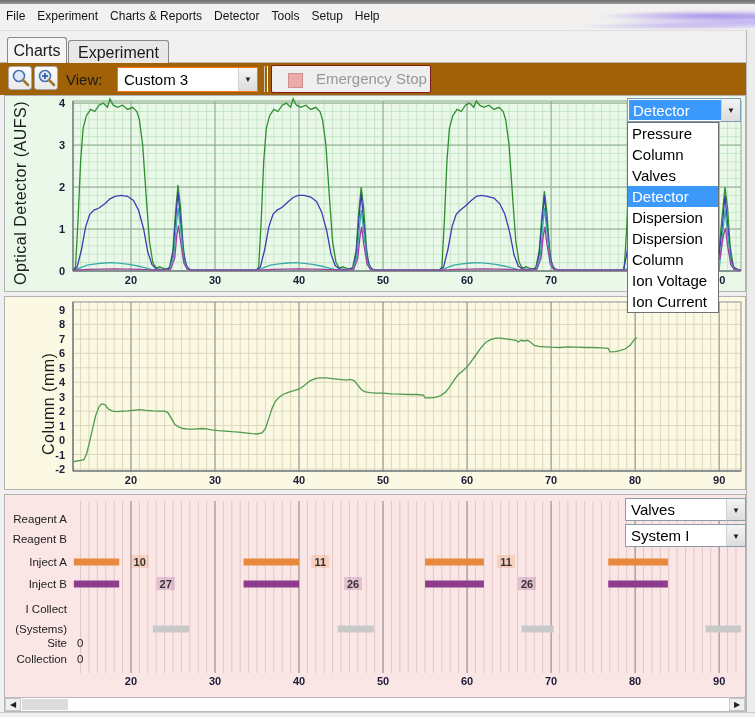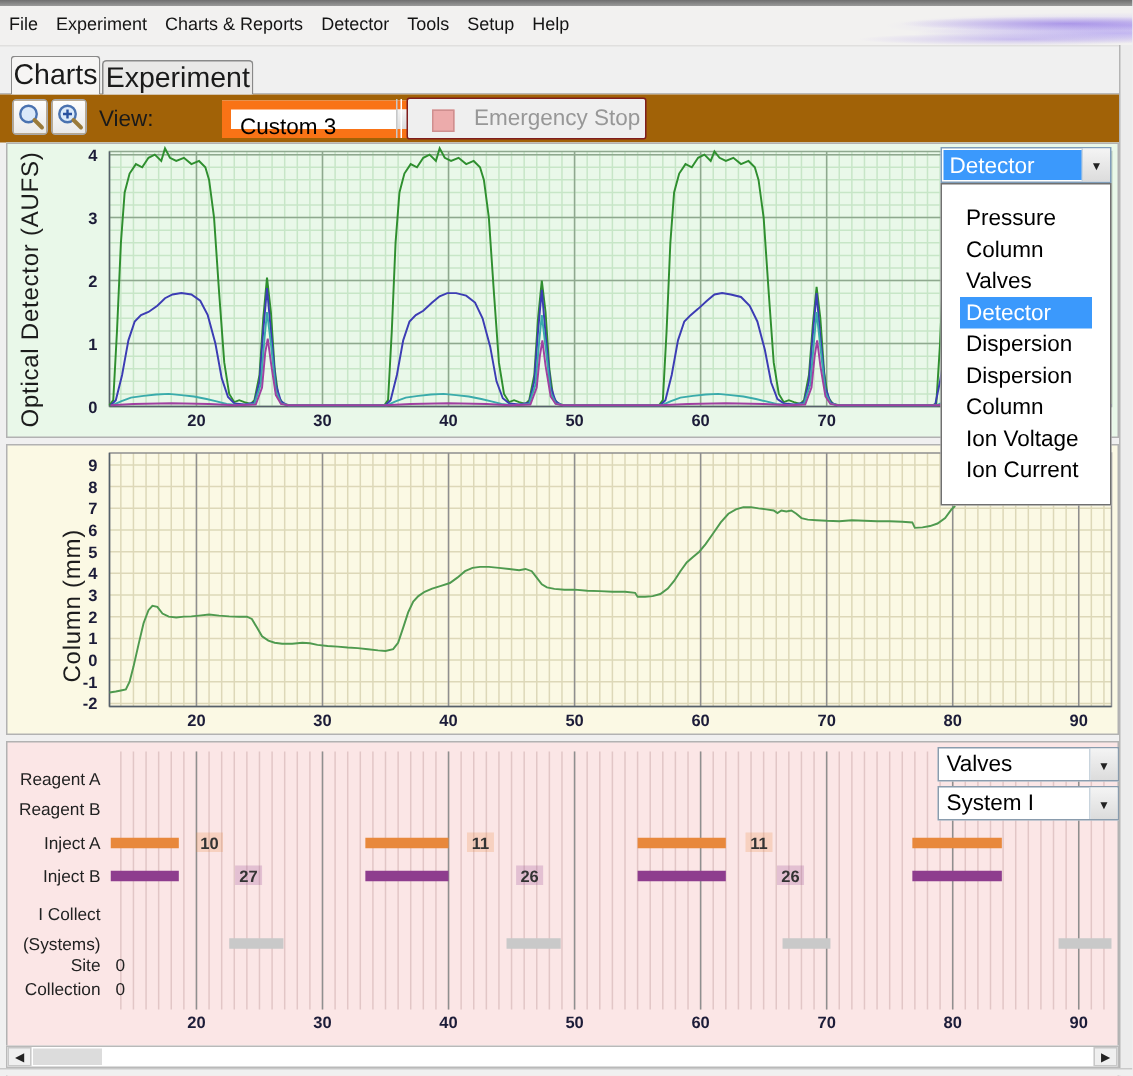--- a/index.html
+++ b/index.html
@@ -14,31 +14,31 @@
     background:
       radial-gradient(ellipse 160px 7px at 78% 30%, rgba(130,100,225,.55), transparent 70%),
       radial-gradient(ellipse 190px 9px at 95% 55%, rgba(160,140,240,.50), transparent 72%),
       radial-gradient(ellipse 150px 6px at 60% 70%, rgba(150,125,235,.40), transparent 70%),
       radial-gradient(ellipse 220px 12px at 100% 35%, rgba(175,155,245,.45), transparent 75%);}
   .menu-item{display:inline-block;padding:5px 6px 4px 6px;font-size:12px;color:#141414;cursor:default;}
 
   
   #tabrow{left:0;top:30px;width:755px;height:33px;}
   .tab{position:absolute;box-sizing:border-box;border:1px solid #898989;border-bottom:none;
-       border-radius:3px 3px 0 0;font-size:19px;color:#1a1a1a;text-align:center;}
+       border-radius:3px 3px 0 0;font-size:16px;color:#1a1a1a;text-align:center;}
   #tab-charts{left:7px;top:7px;width:60px;height:26px;background:#f6f5f4;line-height:26px;z-index:2;}
   #tab-experiment{left:68px;top:10px;width:101px;height:23px;background:#e9e8e7;line-height:23px;z-index:1;}
   #tab-underline{left:0;top:62px;width:746px;height:1px;background:#b9b8b7;}
 
   
   #toolbar{left:0;top:63px;width:746px;height:32px;background:#a16207;}
   .tool-btn{position:absolute;top:3px;width:24px;height:24px;background:linear-gradient(#fdfdfd,#e9e9e9);
     border:1px solid #a8a8a8;border-radius:3px;box-sizing:border-box;}
   #view-label{left:66px;top:8px;font-size:15px;color:#1a1a1a;}
-  #view-combo{left:117px;top:4px;width:141px;height:25px;background:#fff;border:6px solid #f97316;box-sizing:border-box;margin-left:31px;}
+  #view-combo{left:117px;top:4px;width:141px;height:25px;background:#fff;border:1px solid #f97316;box-sizing:border-box;}
   #view-combo .val{position:absolute;left:6px;top:3px;font-size:15px;color:#000;}
   .combo-arrow{position:absolute;right:0;top:0;bottom:0;width:18px;border-left:1px solid #c9d4dd;
     background:linear-gradient(#f4f4f4,#dcdcdc);text-align:center;font-size:8px;color:#222;line-height:23px;}
   #toolbar-sep{left:264px;top:3px;width:2px;height:26px;border-left:1px solid #c8c8c8;border-right:1px solid #ffffff;}
   #estop-btn{left:271px;top:2px;width:160px;height:28px;background:#efefef;border:1px solid #7f1d1d;
     border-radius:2px;box-sizing:border-box;}
   #estop-icon{position:absolute;left:16px;top:7px;width:13px;height:13px;background:#ecabab;border:1px solid #cf8f8f;}
   #estop-label{position:absolute;left:44px;top:4px;font-size:15px;color:#979797;}
 
   
@@ -48,22 +48,22 @@
   #panel3{left:4px;top:494px;width:742px;height:245px;background:#fbe6e6;}
   .ylabel{position:absolute;transform:rotate(-90deg);transform-origin:left top;
     font-size:16px;color:#1c1c1c;white-space:nowrap;letter-spacing:0.5px;}
   #ylabel1{left:12px;top:285px;}
   #ylabel2{left:40px;top:455px;}
   svg{position:absolute;left:0;top:0;}
 
   
   #det-combo{left:627px;top:98px;width:114px;height:24px;background:#fff;border:1px solid #7f9db9;box-sizing:border-box;z-index:20;}
   #det-combo .sel{position:absolute;left:1px;top:1px;right:18px;bottom:1px;color:#fff;font-size:15px;padding:2px 0 0 4px;}
-  #det-list{left:627px;top:122px;width:114px;box-sizing:border-box;background:#fff;border:1px solid #707070;
-    z-index:20;margin:0;padding:12px;list-style:none;}
+  #det-list{left:627px;top:122px;width:92px;box-sizing:border-box;background:#fff;border:1px solid #707070;
+    z-index:20;margin:0;padding:0;list-style:none;}
   #det-list li{height:21px;line-height:21px;font-size:15px;color:#000;padding-left:4px;cursor:default;}
 
   
   .mini-combo{width:121px;height:23px;background:#fff;border:1px solid #8a9cad;box-sizing:border-box;z-index:15;}
   .mini-combo .val{position:absolute;left:5px;top:2px;font-size:15px;color:#000;}
   #valves-combo{left:625px;top:498px;}
   #system-combo{left:625px;top:524px;}
 
   
   #right-strip{left:746px;top:30px;width:9px;height:687px;background:#ececec;border-left:1px solid #b5b5b5;box-sizing:border-box;}

